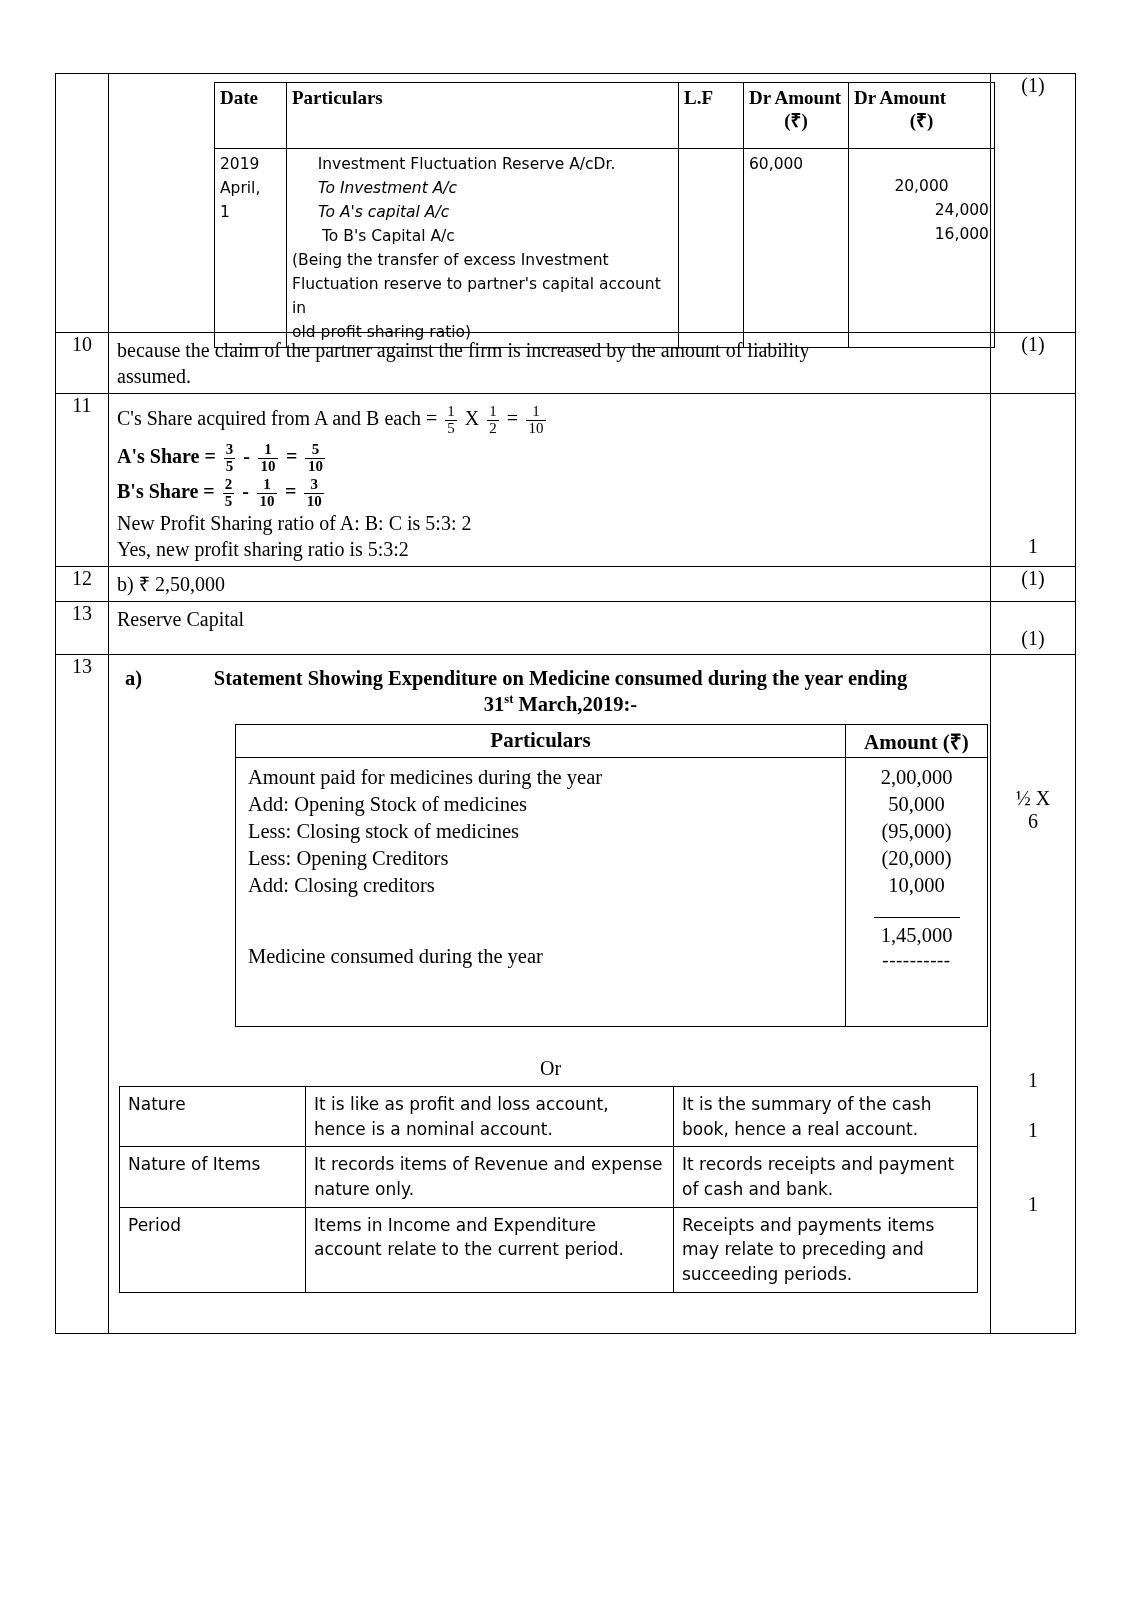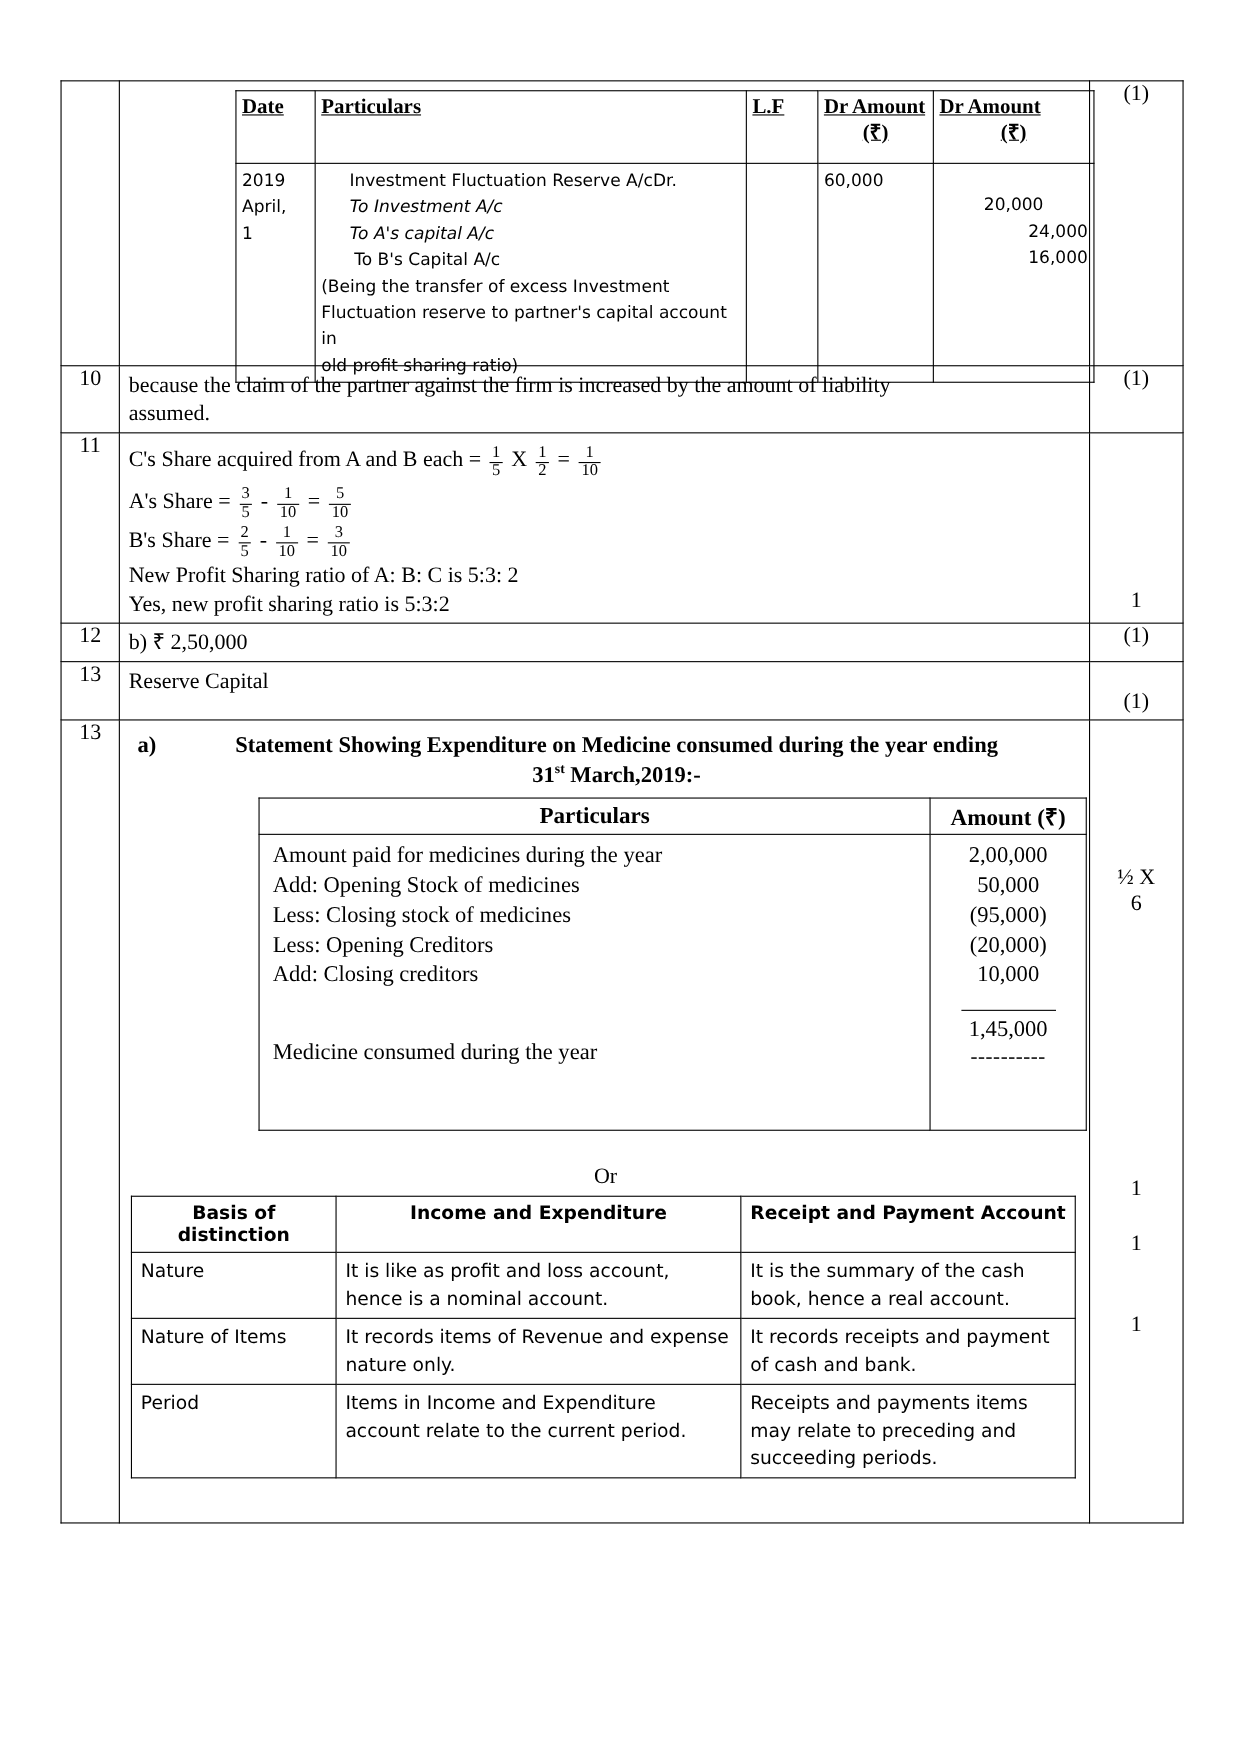--- a/index.html
+++ b/index.html
@@ -64,21 +64,20 @@
     border: 1.4px solid #000;
     vertical-align: top;
     padding: 3px 5px;
   }
   .journal th {
     font-family: "Liberation Serif", serif;
     font-weight: bold;
     font-size: 19px;
     text-align: left;
     line-height: 1.22;
-    text-decoration: underline;
   }
   .j-date   { width: 72px; }
   .j-part   { width: 392px; }
   .j-lf     { width: 65px; }
   .j-dr     { width: 105px; }
   .j-cr     { width: 146px; }
   .j-head-h { height: 66px; }
   .j-body   { height: 168px; }
   .jtxt {
     font-family: "DejaVu Sans", sans-serif;
@@ -102,21 +101,21 @@
     font-size: 15px;
     line-height: 1.05;
     margin: 0 3px;
     font-family: "Liberation Serif", serif;
   }
   .frac .num { display: block; padding: 0 2px; }
   .frac .den { display: block; border-top: 1.4px solid #000; padding: 0 2px; }
   .frac.wide .num, .frac.wide .den { min-width: 20px; }
 
   .eqline { font-size: 20px; line-height: 2.05; white-space: nowrap; }
-  .eqline.tight { line-height: 1.72; }
+  .eqline.tight { line-height: 1.72; font-weight: bold; }
 
   
   .q14 { padding: 6px 6px 0 8px; }
   .stmt-title {
     font-weight: bold;
     font-size: 20.5px;
     text-align: center;
     line-height: 1.30;
     padding: 4px 14px 6px 34px;
   }
@@ -388,25 +387,20 @@
             <div class="or-text">Or</div>
 
             <table class="cmp">
               <colgroup>
                   <col class="c-basis">
                   <col class="c-inc">
                   <col class="c-rec">
                 </colgroup>
               <tbody>
                 <tr>
-                  <th>Basis of distinction</th>
-                  <th>Income and Expenditure</th>
-                  <th>Receipt and Payment Account</th>
-                </tr>
-                <tr>
                   <td>Nature</td>
                   <td>It is like as profit and loss account, hence is a nominal account.</td>
                   <td>It is the summary of the cash book, hence a real account.</td>
                 </tr>
                 <tr>
                   <td>Nature of Items</td>
                   <td>It records items of Revenue and expense nature only.</td>
                   <td>It records receipts and payment of cash and bank.</td>
                 </tr>
                 <tr>

